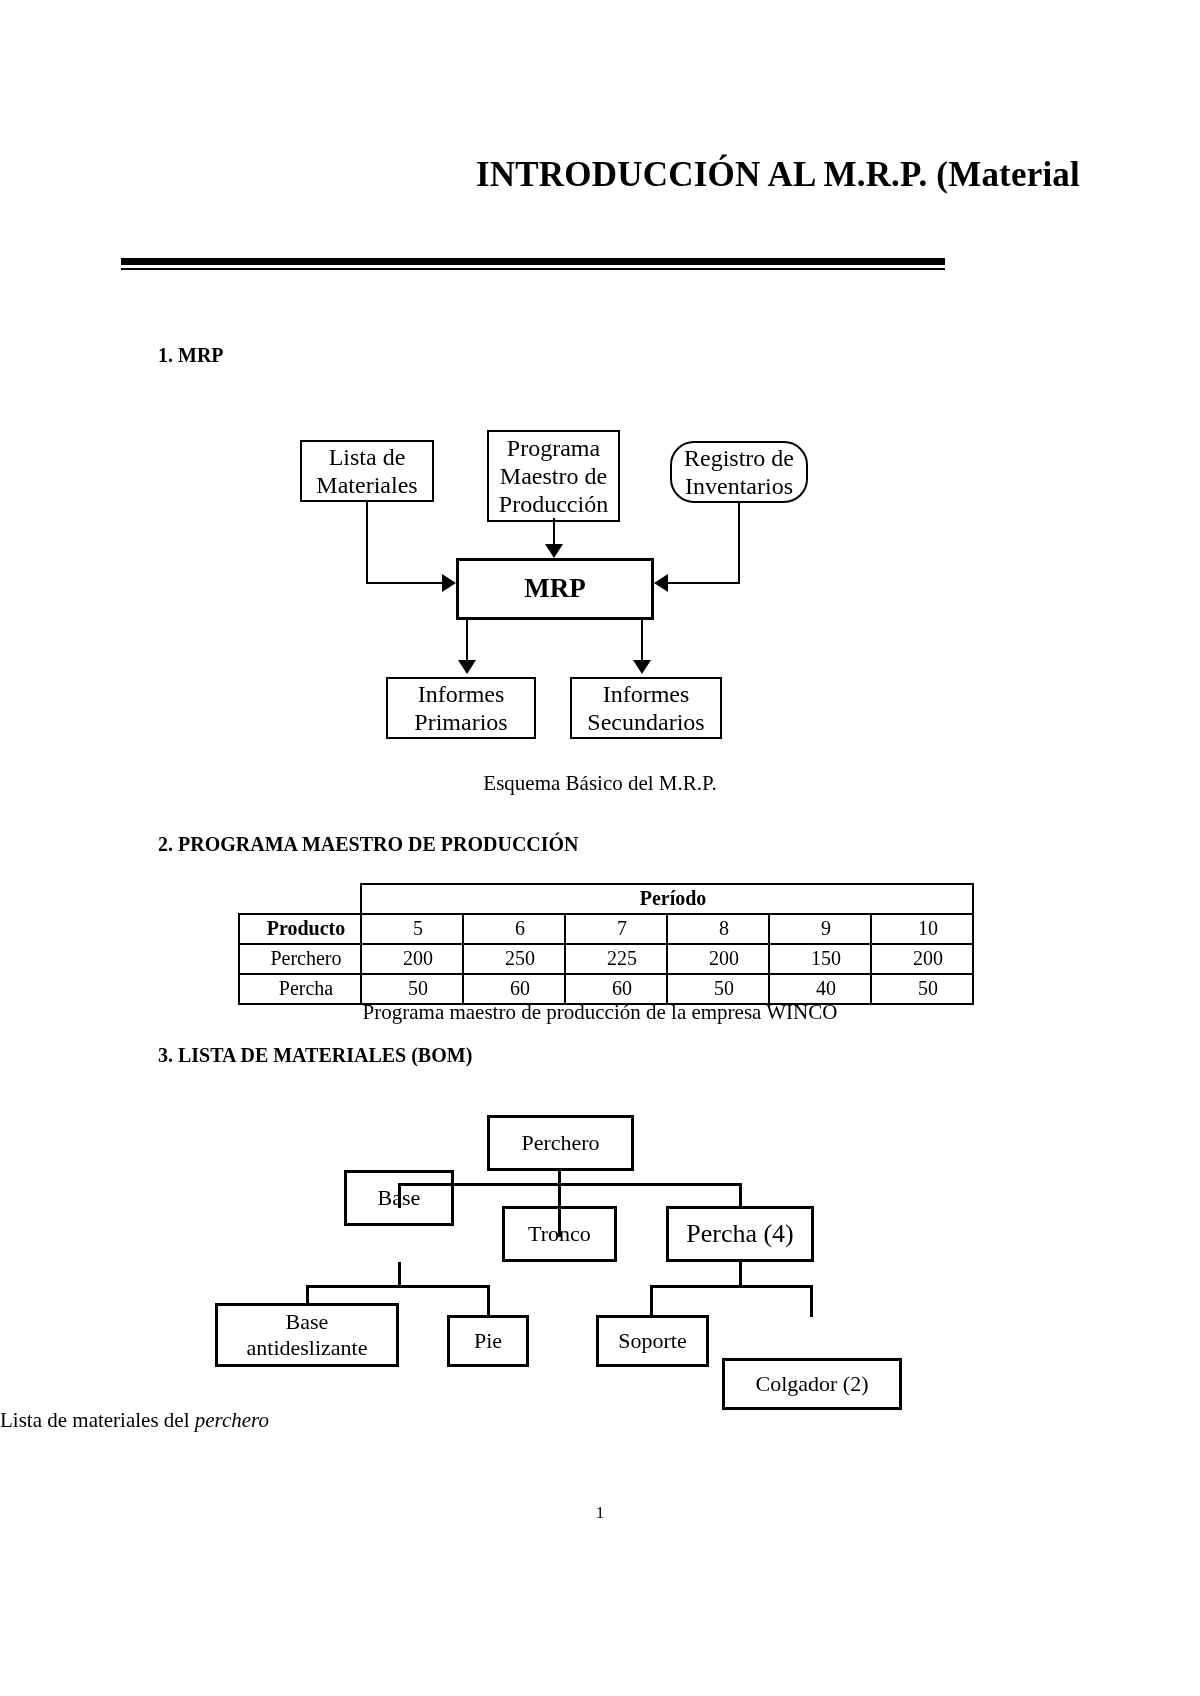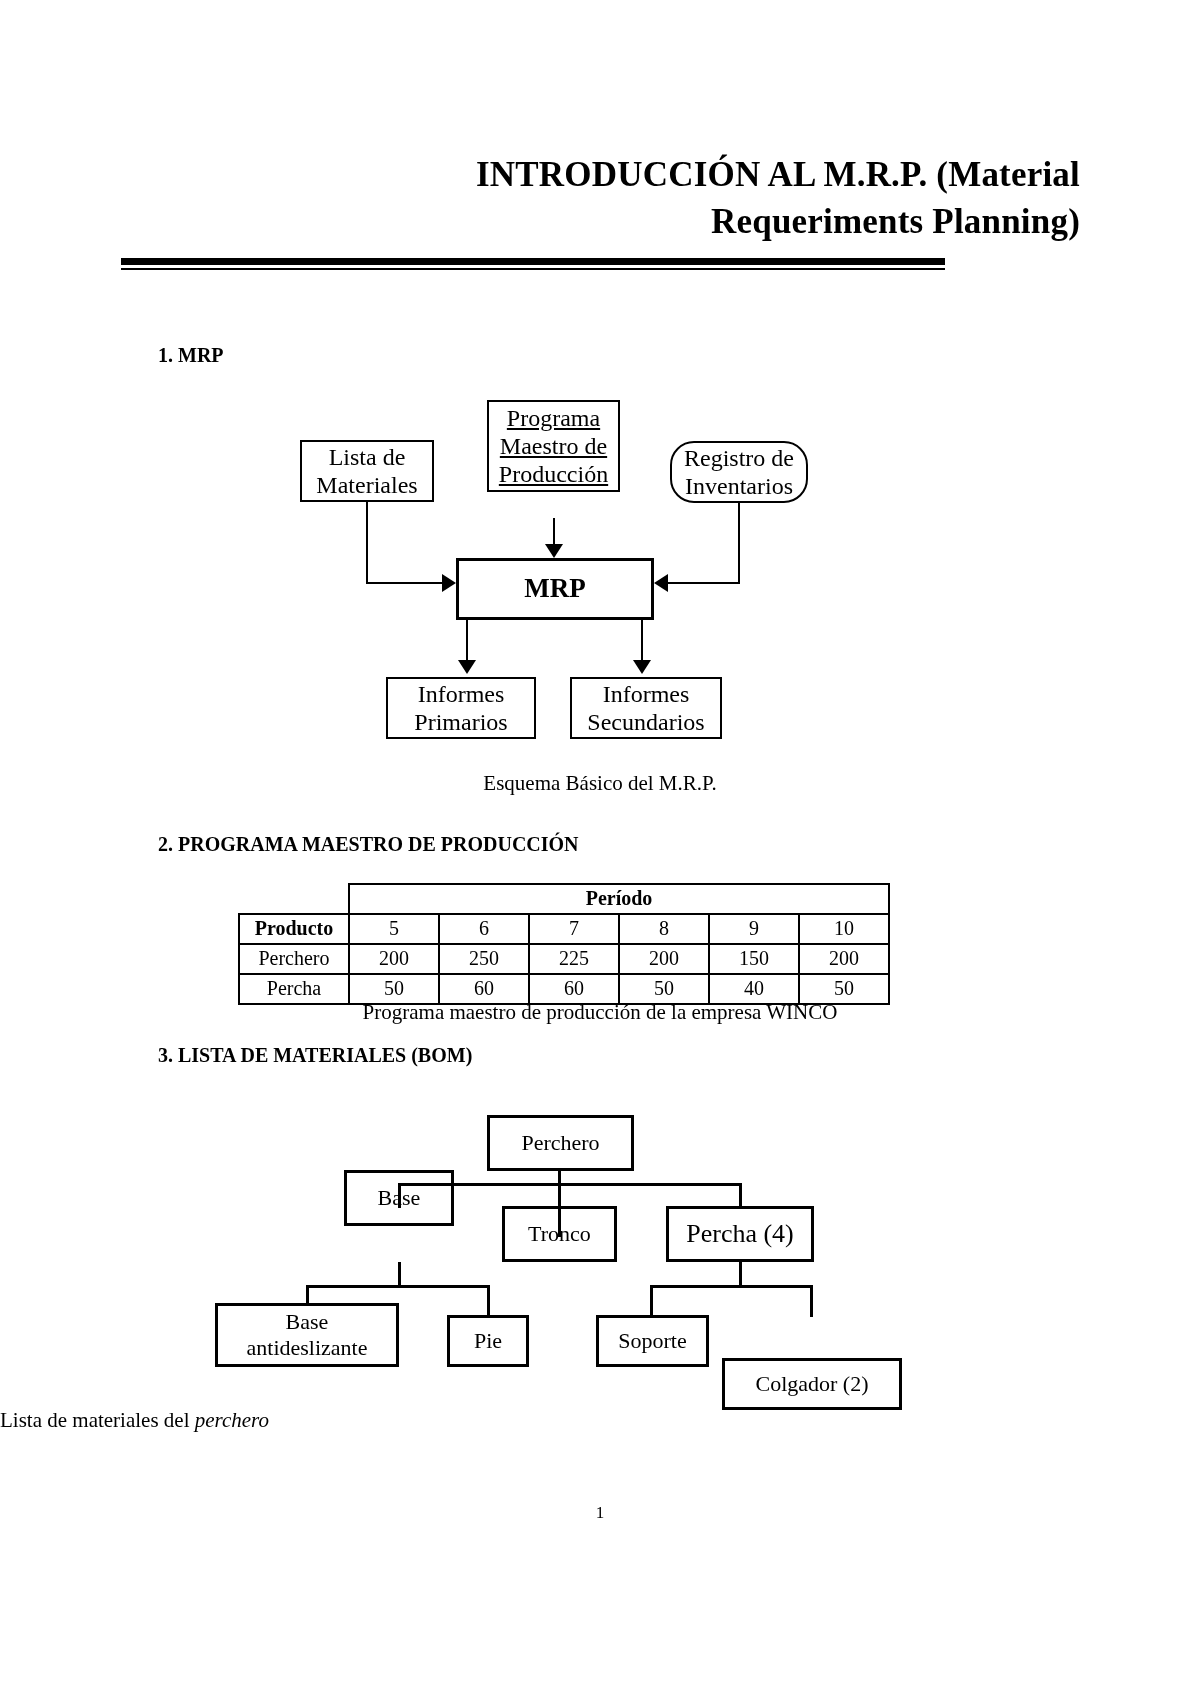--- a/index.html
+++ b/index.html
@@ -119,21 +119,21 @@
   .mps-table {
     position: absolute;
     left: 238px;
     top: 883px;
     border-collapse: collapse;
     font-size: 20px;
   }
   .mps-table th, .mps-table td {
     border: 2px solid #000000;
     text-align: center;
-    padding: 1px 0 2px 0;
+    padding: 1px 0 2px 12px;
     background: #ffffff;
     font-weight: normal;
     height: 25px;
   }
   .mps-table th.period-head {
     font-weight: bold;
   }
   .mps-table td.rowlabel {
     width: 108px;
   }
@@ -160,37 +160,36 @@
     font-size: 17px;
   }
 </style>
 </head>
 <body>
 
 <div class="page">
 
   <div class="doc-title">
     <div>INTRODUCCIÓN AL M.R.P. (Material</div>
-    <div>Requeriments Planning)</div>
   </div>
 
   <div class="title-rule-wrap">
     <div class="rule-thick"></div>
     <div class="rule-gap"></div>
     <div class="rule-thin"></div>
   </div>
 
   <div class="section-heading" id="heading-1">1. MRP</div>
 
   <div class="fbox" style="left:300px; top:440px; width:134px; height:62px; flex-direction:column;">
     <span>Lista de</span>
     <span>Materiales</span>
   </div>
 
-  <div class="fbox" style="left:487px; top:400px; width:133px; height:92px; flex-direction:column;text-decoration:underline;">
+  <div class="fbox" style="left:487px; top:430px; width:133px; height:92px; flex-direction:column;">
     <span>Programa</span>
     <span>Maestro de</span>
     <span>Producción</span>
   </div>
 
   <div class="fbox" style="left:670px; top:441px; width:138px; height:62px; flex-direction:column;border-radius:24px;">
     <span>Registro de</span>
     <span>Inventarios</span>
   </div>
 

